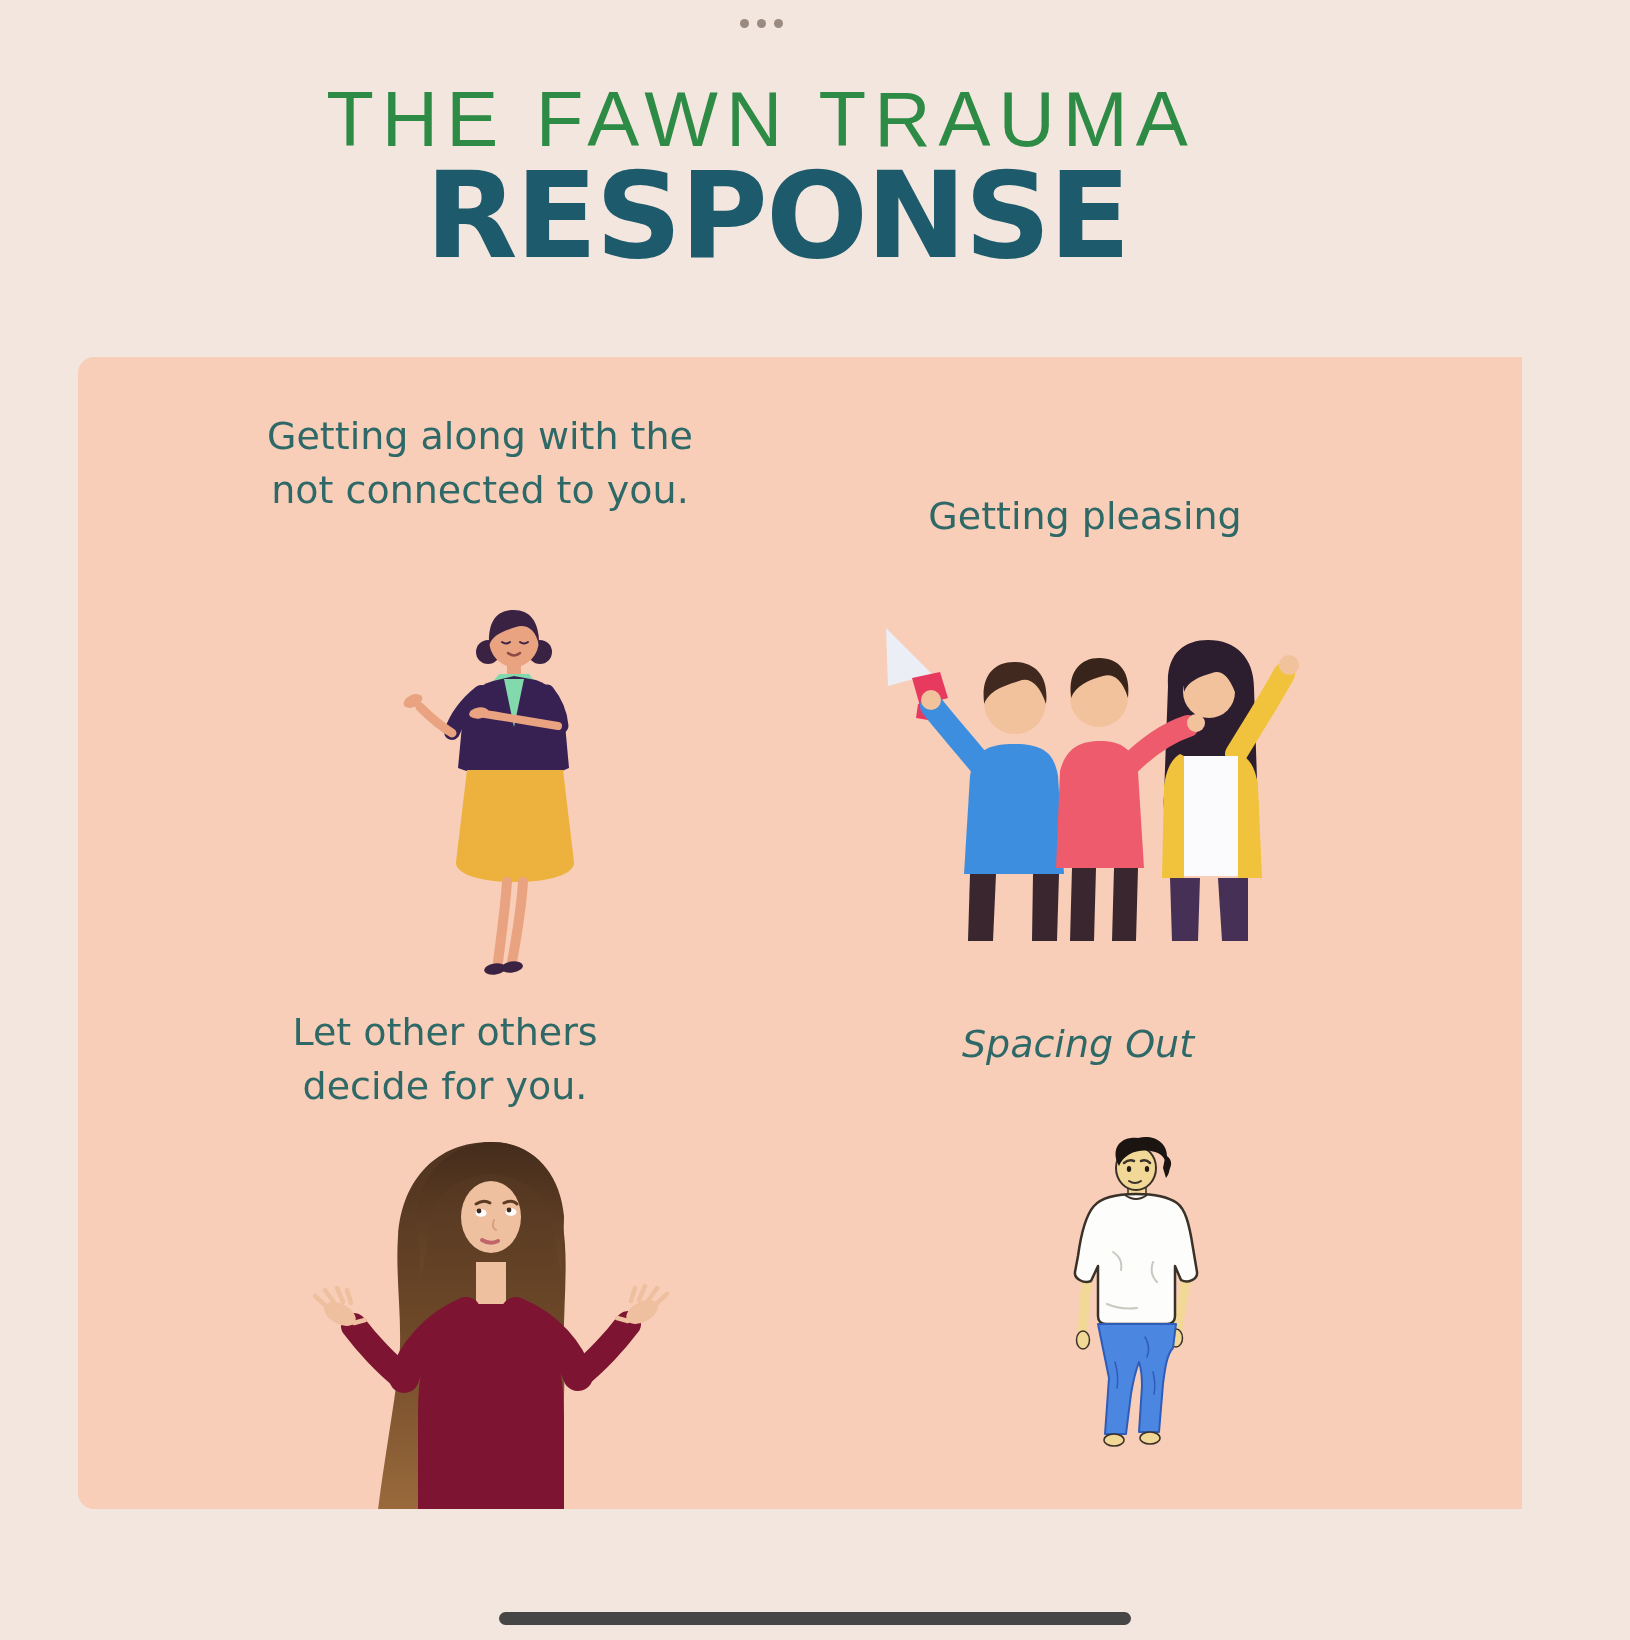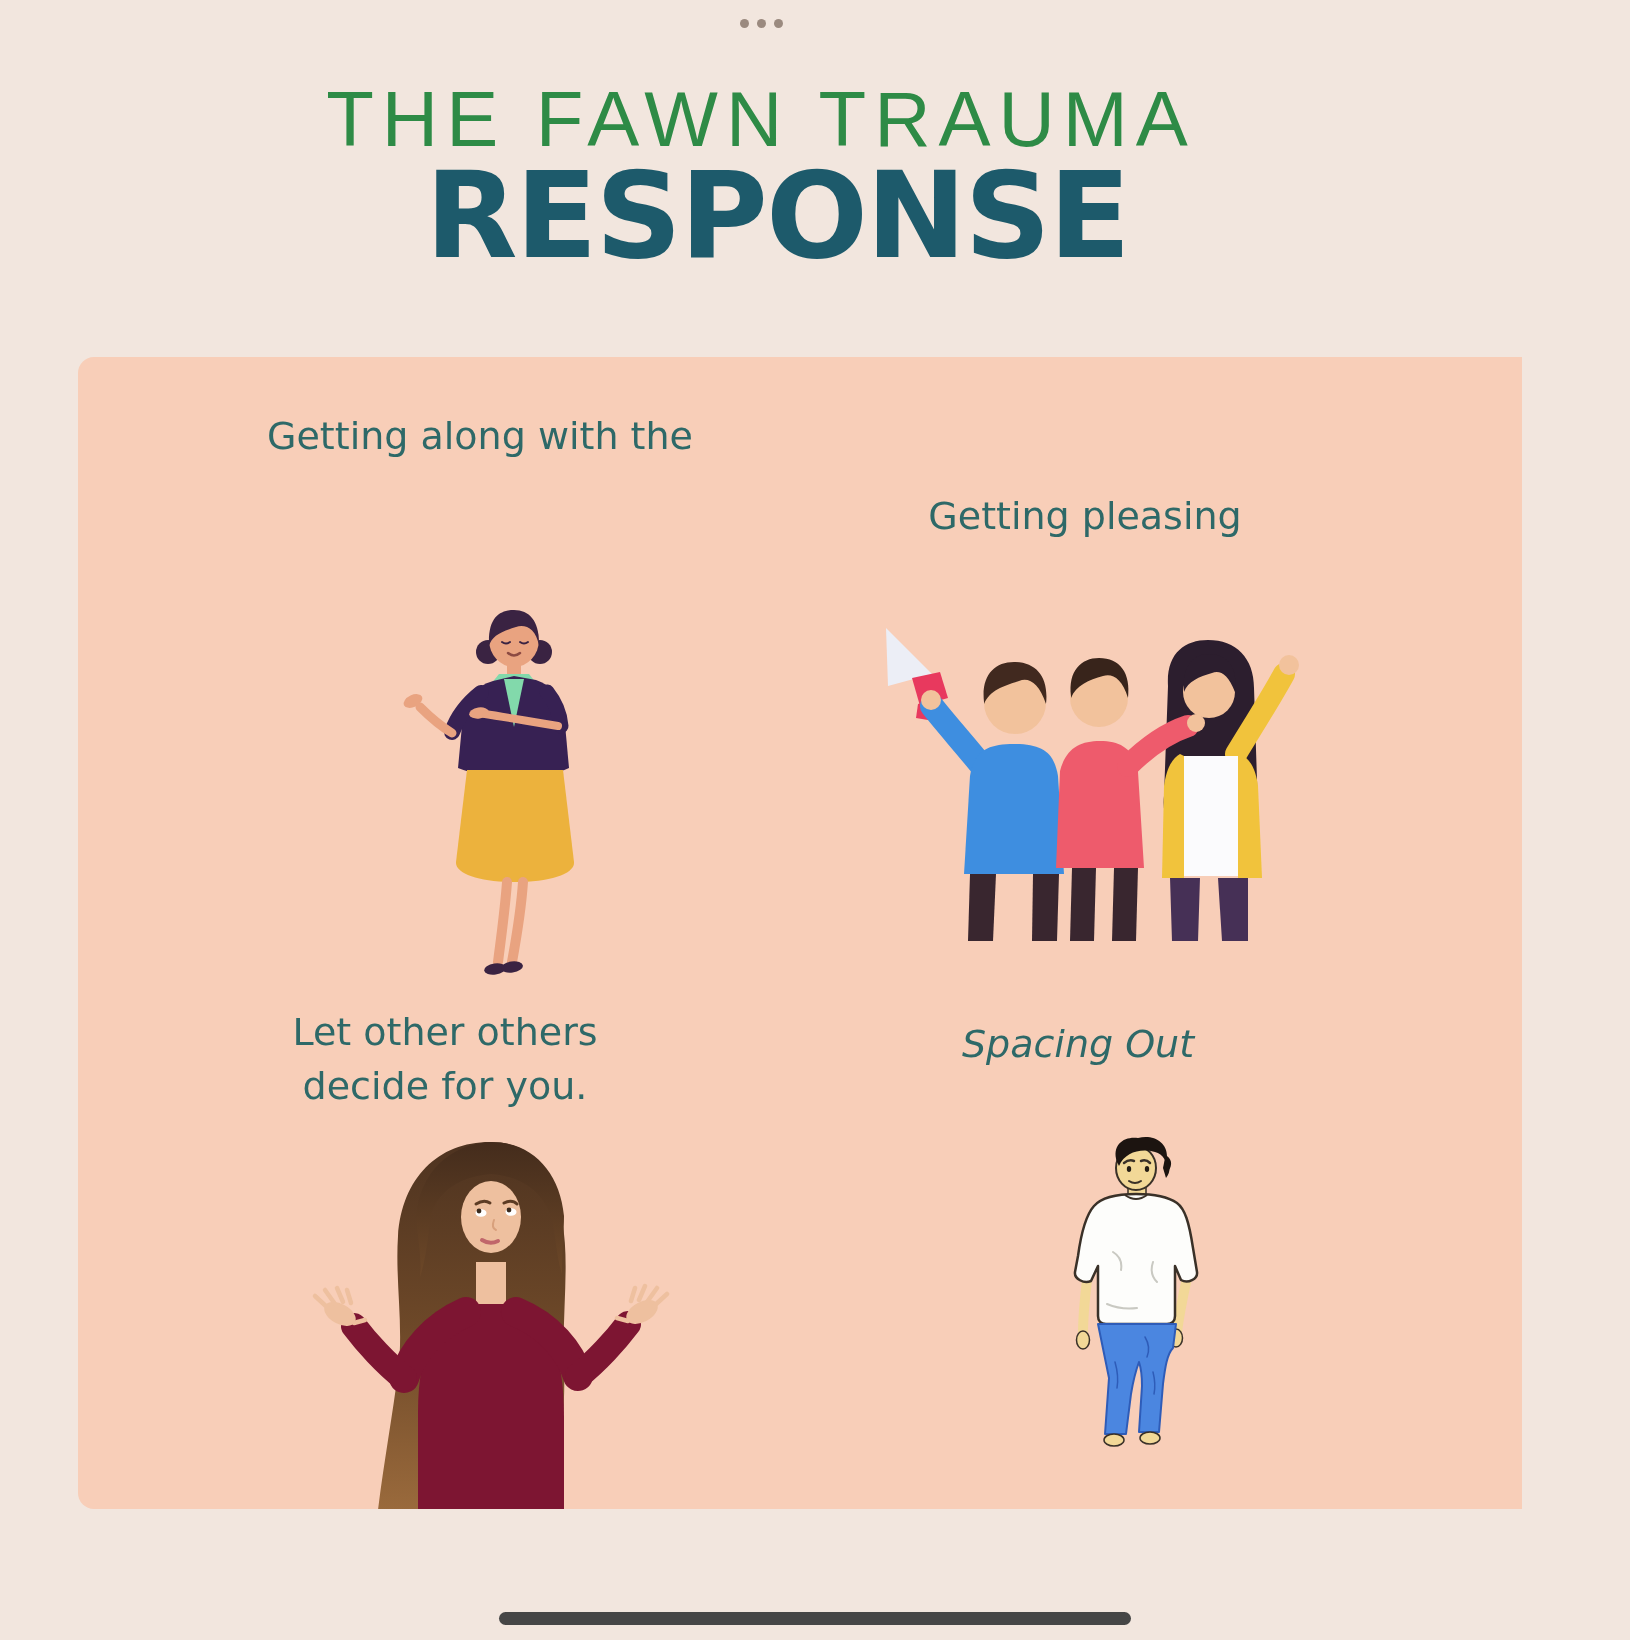--- a/index.html
+++ b/index.html
@@ -49,20 +49,21 @@
     <span class="dot"></span>
   </div>
 
   <h1 class="title1">THE FAWN TRAUMA</h1>
   <h2 class="title2">RESPONSE</h2>
 
   <div class="card">
 
     <div class="q-label q1-label">
       <div>Getting along with the</div>
+      <div>not connected to you.</div>
     </div>
 
     <div class="q-label q2-label">
       <div>Getting pleasing</div>
     </div>
 
     <div class="q-label q3-label">
       <div>Let other others</div>
       <div>decide for you.</div>
     </div>

